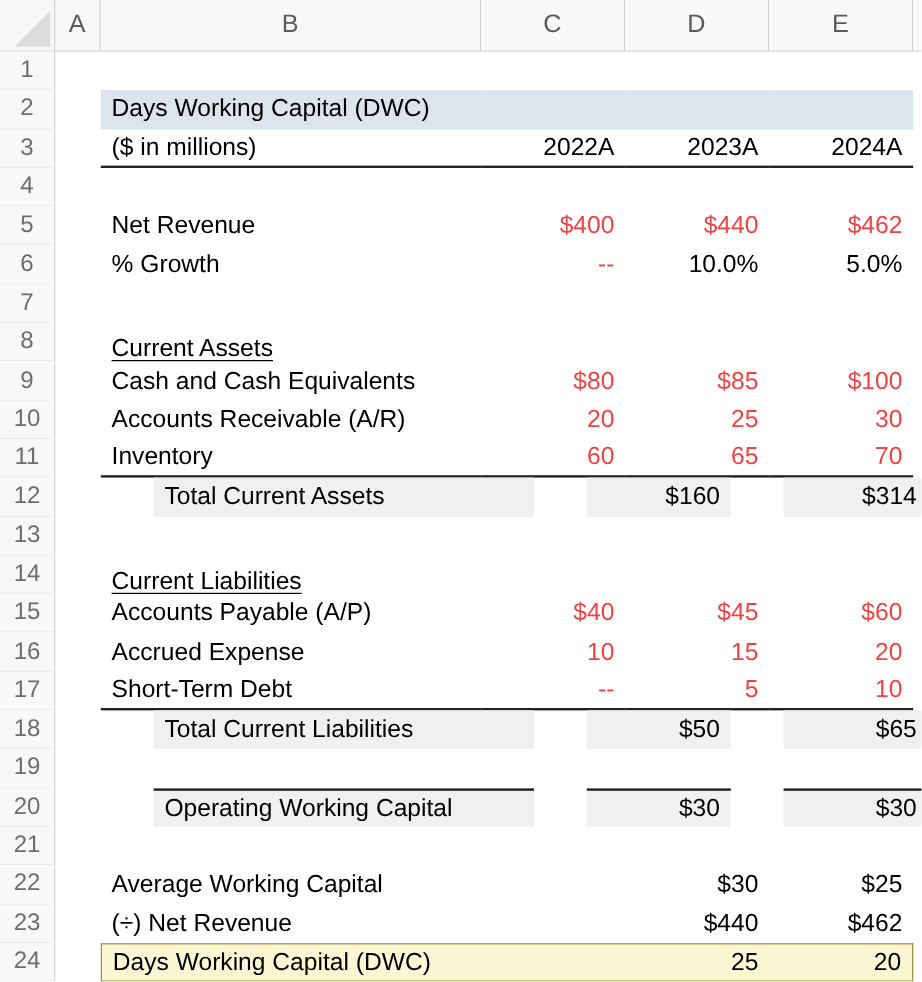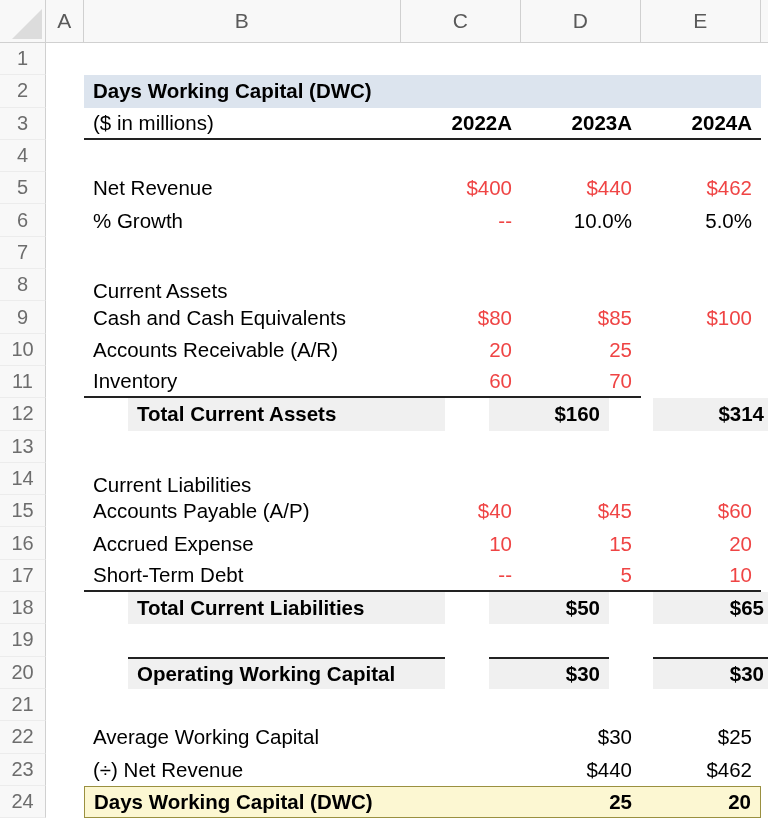--- a/index.html
+++ b/index.html
@@ -94,21 +94,21 @@
     white-space: nowrap;
   }
   .cell.a { width: 38px;  flex: 0 0 38px; padding: 0; }
   .cell.b { width: 317px; flex: 0 0 317px; }
   .cell.c { width: 120px; flex: 0 0 120px; justify-content: flex-end; }
   .cell.d { width: 120px; flex: 0 0 120px; justify-content: flex-end; }
   .cell.e { width: 120px; flex: 0 0 120px; justify-content: flex-end; }
   .cell.f { width: 17px;  flex: 0 0 17px; padding: 0; }
 
   
-  .bold        { font-weight: bold; }
+  .bold        { font-weight: normal; }
   .blue        { color: #ef4444; }
   .band-blue   { background: #dce4ee; }
   .band-gray   { background: #f0f0f0; margin-left: 44px; }
   .band-yellow { background: #fcf7d2; }
 
   .bd-bottom   { border-bottom: 2px solid #222222; }
   .bd-top      { border-top: 2px solid #222222; }
   .yl-top      { border-top: 1.5px solid #9a9040; }
   .yl-bottom   { border-bottom: 1.5px solid #9a9040; }
   .yl-left     { border-left: 1.5px solid #9a9040; }
@@ -224,28 +224,30 @@
     <div class="cell e blue">$100</div>
     <div class="cell f"></div>
   </div>
 
   <div class="grid-row">
     <div class="rowhead">10</div>
     <div class="cell a"></div>
     <div class="cell b">Accounts Receivable (A/R)</div>
     <div class="cell c blue">20</div>
     <div class="cell d blue">25</div>
+    <div class="cell e blue">30</div>
     <div class="cell f"></div>
   </div>
 
   <div class="grid-row">
     <div class="rowhead">11</div>
     <div class="cell a"></div>
     <div class="cell b bd-bottom">Inventory</div>
     <div class="cell c bd-bottom blue">60</div>
+    <div class="cell d bd-bottom blue">65</div>
     <div class="cell e bd-bottom blue">70</div>
     <div class="cell f"></div>
   </div>
 
   <div class="grid-row">
     <div class="rowhead">12</div>
     <div class="cell a"></div>
     <div class="cell b band-gray bold">Total Current Assets</div>
     <div class="cell c band-gray bold">$160</div>
     <div class="cell d band-gray bold">$314</div>

